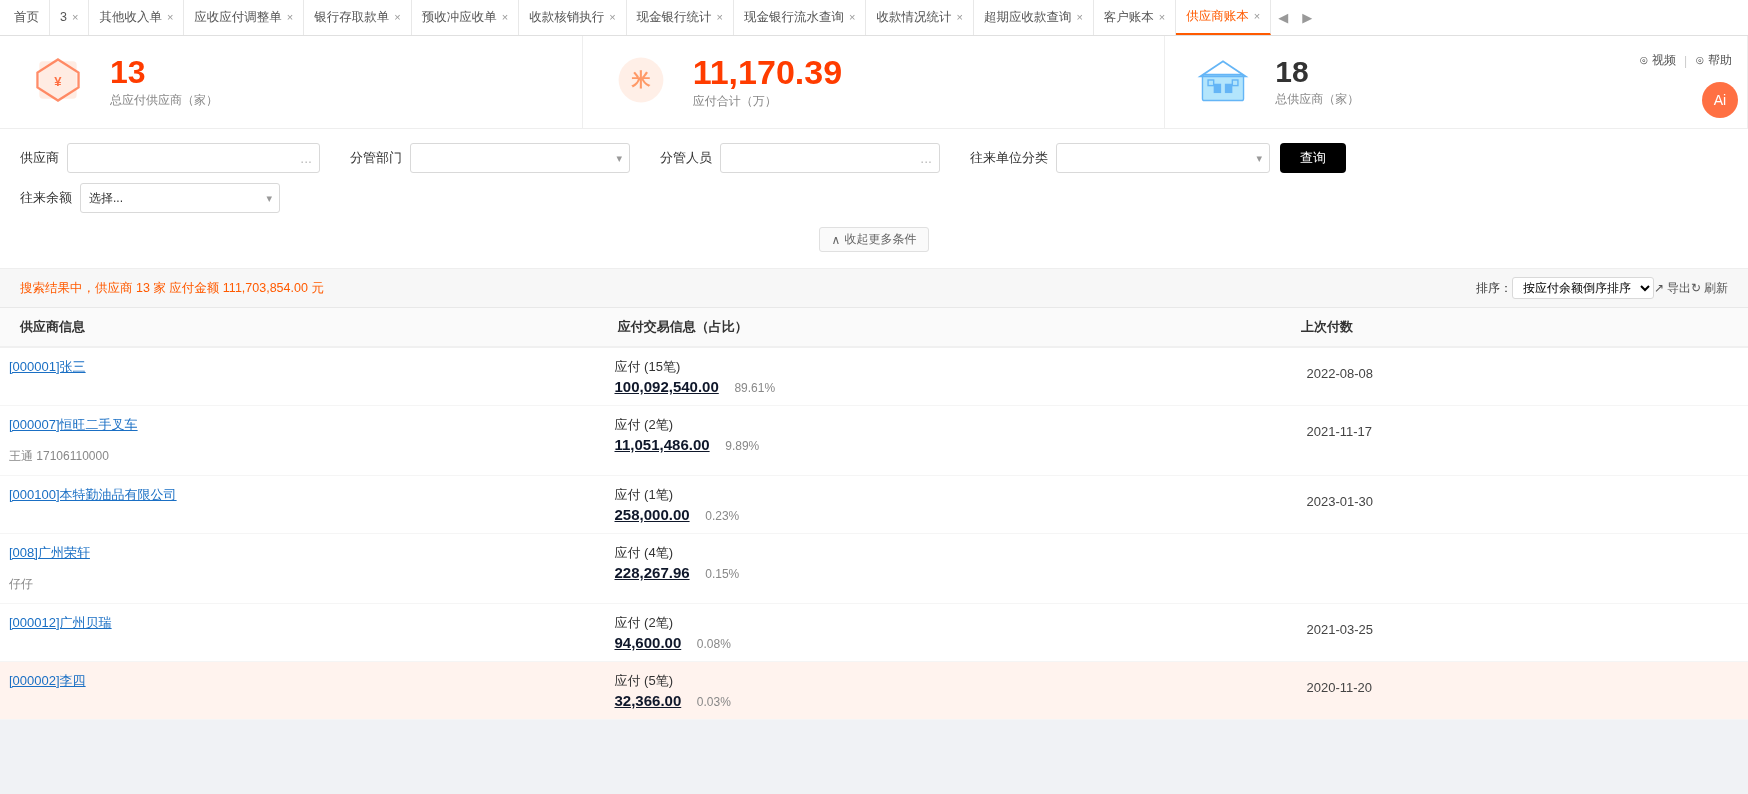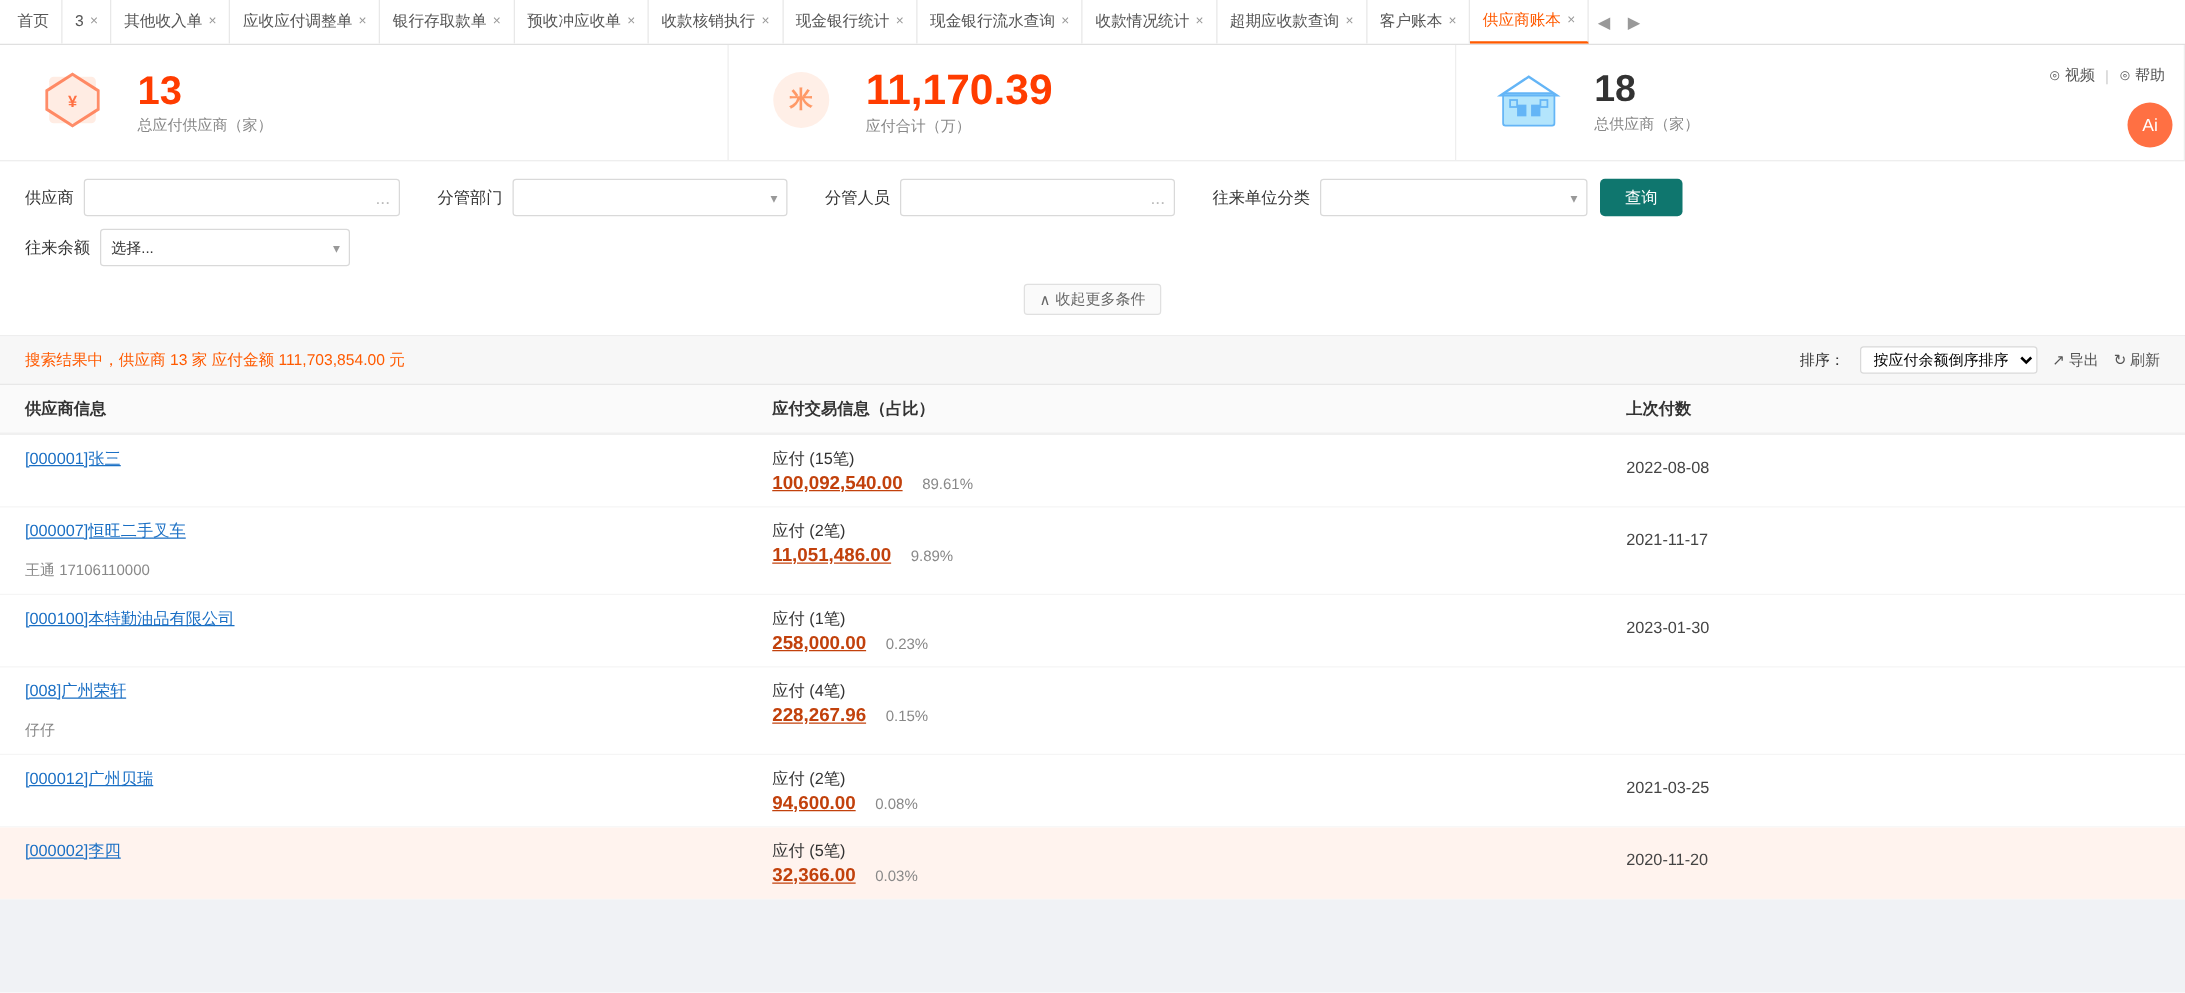--- a/index.html
+++ b/index.html
@@ -167,21 +167,21 @@
     .filter-input-wrap {
       flex: 1;
       position: relative;
       display: flex;
       align-items: center;
     }
     .filter-input-wrap .filter-input { width: 100%; padding-right: 24px; }
     .filter-divider { width: 30px; flex-shrink: 0; }
 
     .btn-search {
-      background: #0f766e;
+      background: #000000;
       color: #fff;
       border: none;
       border-radius: 4px;
       padding: 6px 20px;
       font-size: 13px;
       cursor: pointer;
       flex-shrink: 0;
       margin-left: 10px;
       height: 30px;
       font-family: Liberation Mono, monospace;
@@ -212,21 +212,21 @@
       padding: 8px 20px;
       display: flex;
       align-items: center;
       justify-content: space-between;
     }
     .result-info { font-size: 12.5px; color: #444; }
     .result-info span { color: #ff5a00; }
     .result-actions {
       display: flex;
       align-items: center;
-      gap: 12px;
+      gap: 0;
       font-size: 12px;
       color: #555;
       margin-left: 26px;
     }
     .result-actions .sort-label { color: #333; }
     .result-actions .sort-select {
       border: 1px solid #d9d9d9;
       border-radius: 3px;
       padding: 2px 6px;
       font-size: 12px;
@@ -250,21 +250,21 @@
       padding: 10px 20px;
       border-bottom: 2px solid #f0f0f0;
       background: #fafafa;
     }
     .th-supplier { flex: 0 0 35%; font-weight: 600; font-size: 13px; color: #333; }
     .th-transaction { flex: 0 0 40%; font-weight: 600; font-size: 13px; color: #333; }
     .th-lastpay { flex: 0 0 25%; font-weight: 600; font-size: 13px; color: #333; }
 
     .table-row {
       display: flex;
-      padding: 10px 20px;
+      padding: 10px 9px;
       border-bottom: 1px solid #f5f5f5;
       align-items: flex-start;
       min-height: 52px;
     }
     .table-row.highlighted { background: #fff3ee; }
 
     .td-supplier { flex: 0 0 35%; }
     .td-transaction { flex: 0 0 40%; }
     .td-lastpay { flex: 0 0 25%; padding-top: 8px; color: #444; font-size: 13px; }
 
@@ -277,21 +277,21 @@
     .supplier-sub {
       font-size: 12px;
       color: #888;
       margin-top: 14px;
     }
 
     .trans-label { font-size: 13px; color: #333; margin-bottom: 2px; }
     .trans-amount {
       font-size: 15px;
       font-weight: 600;
-      color: #c2410c;
+      color: #0f172a;
       text-decoration: underline;
       cursor: pointer;
     }
     .trans-percent { font-size: 12px; color: #888; margin-left: 12px; }
 
     
     ::-webkit-scrollbar { width: 6px; height: 6px; }
     ::-webkit-scrollbar-thumb { background: #ccc; border-radius: 3px; }
   </style>
 </head>

